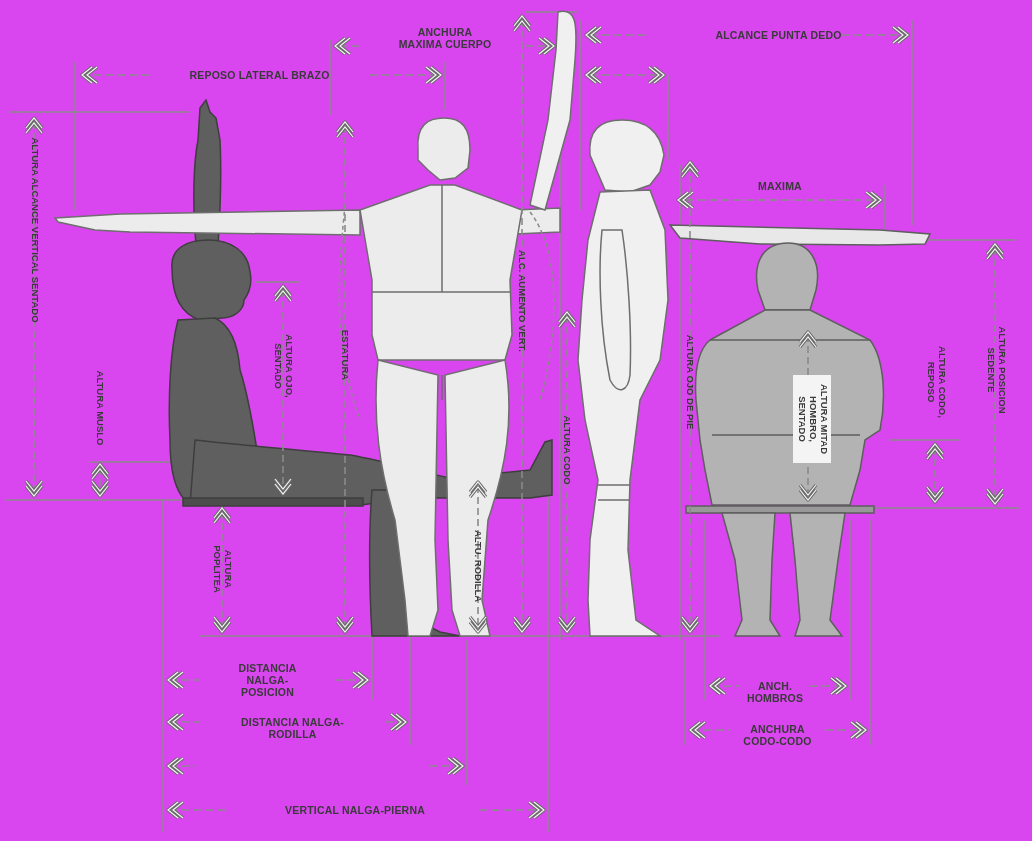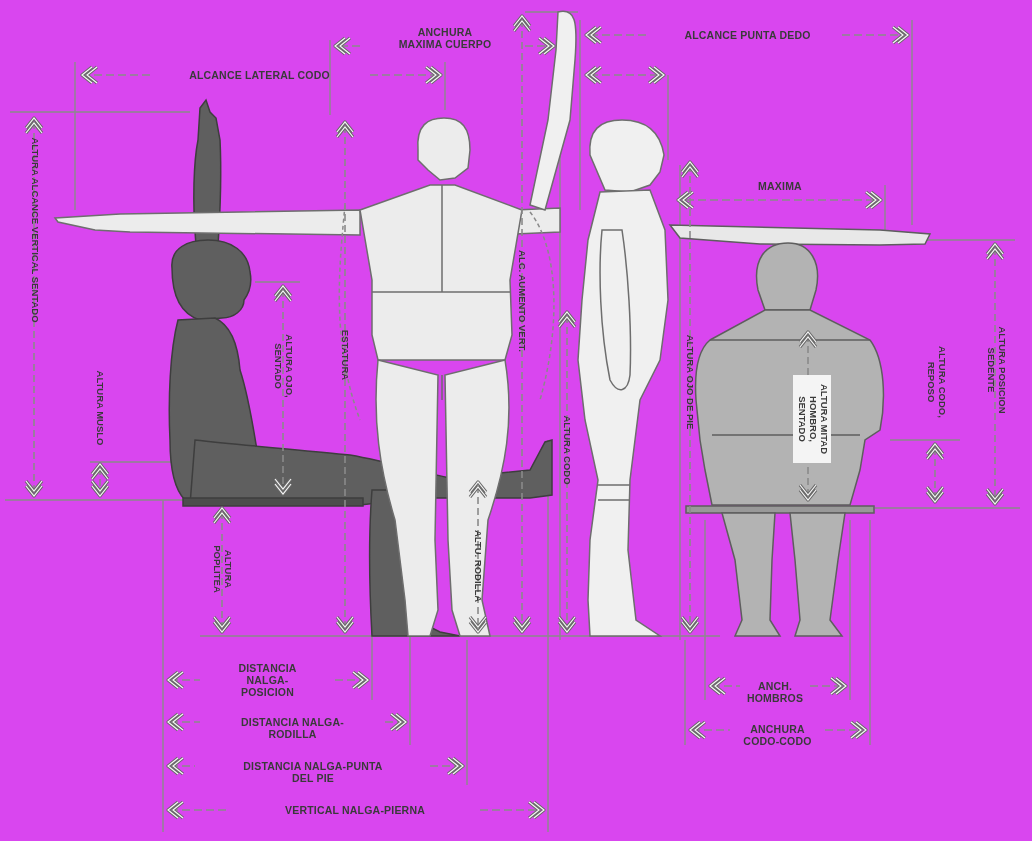--- a/index.html
+++ b/index.html
@@ -225,30 +225,28 @@
         <use href="#chevD" x="808" y="502"></use>
     <use href="#chevU" x="935" y="442"></use>
         <use href="#chevD" x="935" y="504"></use>
     <use href="#chevU" x="995" y="242"></use>
         <use href="#chevD" x="995" y="506"></use>
   </g>
 </svg>
 
 <div class="lbl multi" style="left:370px;top:26px;width:150px;">ANCHURA
 MAXIMA CUERPO</div>
-<div class="lbl" style="left:655px;top:29px;width:185px;">ALCANCE PUNTA DEDO</div>
-<div class="lbl" style="left:152px;top:69px;width:215px;">ALCANCE LATERAL CODO</div>
+<div class="lbl" style="left:686px;top:29px;width:185px;">ALCANCE PUNTA DEDO</div>
+<div class="lbl" style="left:152px;top:69px;width:215px;">REPOSO LATERAL BRAZO</div>
 <div class="lbl" style="left:740px;top:180px;width:80px;">MAXIMA</div>
 <div class="lbl multi" style="left:205px;top:662px;width:125px;">DISTANCIA
 NALGA-
 POSICION</div>
 <div class="lbl multi" style="left:200px;top:708px;width:185px;margin-top:8px;">DISTANCIA NALGA-
 RODILLA</div>
-<div class="lbl multi" style="left:198px;top:760px;width:230px;">DISTANCIA NALGA-PUNTA
-DEL PIE</div>
 <div class="lbl" style="left:240px;top:804px;width:230px;">VERTICAL NALGA-PIERNA</div>
 <div class="lbl multi" style="left:740px;top:680px;width:70px;">ANCH.
 HOMBROS</div>
 <div class="lbl multi" style="left:730px;top:723px;width:95px;">ANCHURA
 CODO-CODO</div>
 
 <div class="vlbl" style="left:-66px;top:223px;width:200px;height:14px;">ALTURA ALCANCE VERTICAL SENTADO</div>
 <div class="vlbl" style="left:62px;top:402px;width:76px;height:12px;">ALTURA MUSLO</div>
 <div class="vlbl" style="left:243px;top:354px;width:80px;height:24px;">ALTURA OJO,
 SENTADO</div>

